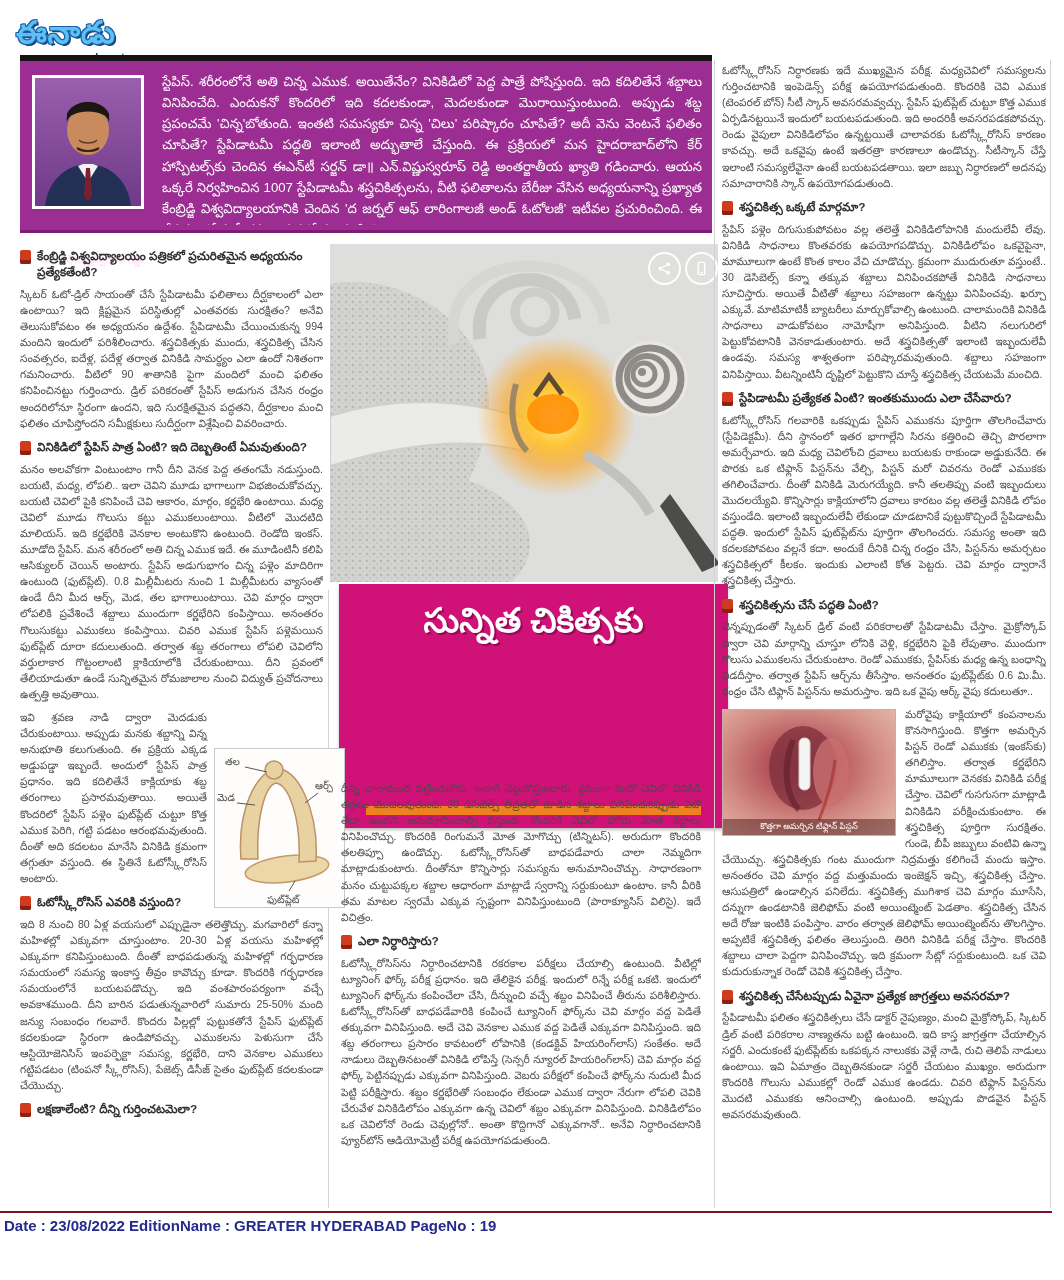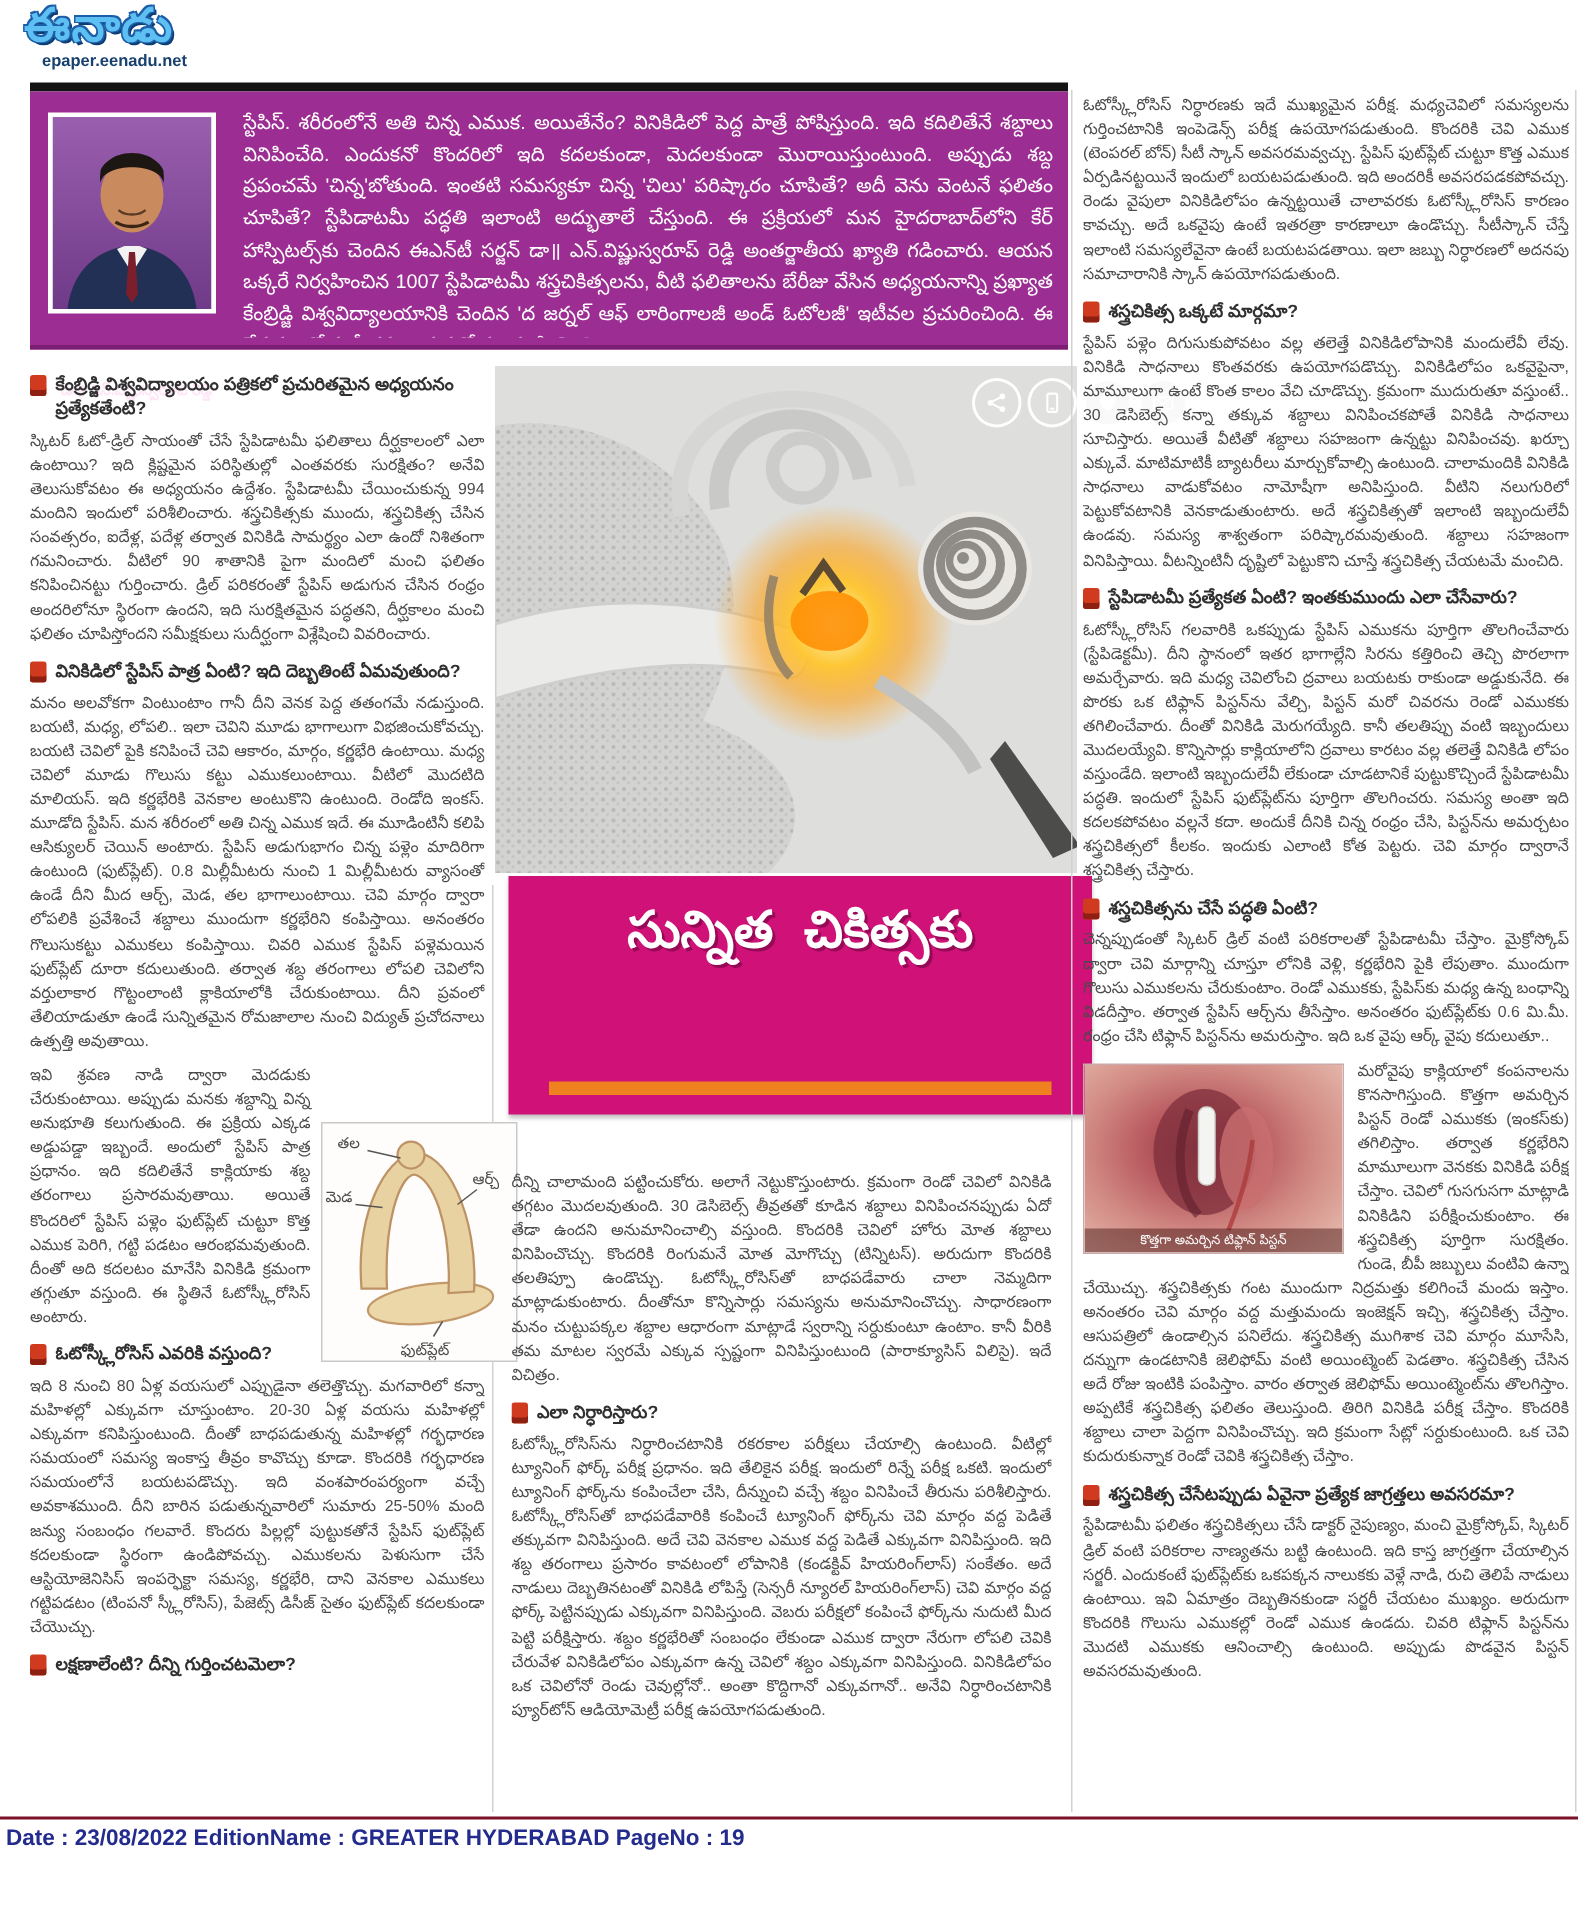--- a/index.html
+++ b/index.html
@@ -1,19 +1,19 @@
 <!DOCTYPE html>
 <html><head>
 <meta charset="utf-8">
 <style>
   html,body{margin:0;padding:0;background:#f2f2f2;}
   .page{position:relative;width:1064px;height:1280px;background:#ffffff;
         font-family:"Liberation Sans","DejaVu Sans",sans-serif;overflow:hidden;}
   
-  .masthead{position:absolute;left:16px;top:0px;width:300px;height:54px;}
+  .masthead{position:absolute;left:16px;top:16px;width:300px;height:54px;}
   .logo{font-size:31px;font-weight:bold;color:#5ec0f2;letter-spacing:1px;line-height:34px;
         text-shadow:-1px -1px 0 #1c5fa8,1px -1px 0 #1c5fa8,-1px 1px 0 #1c5fa8,1px 1px 0 #1c5fa8,2px 2px 0 #0d3e73;}
   .logo-sub{font-size:11px;font-weight:bold;color:#17406e;margin:1px 0 0 12px;}
   
   .topbar{position:absolute;left:20px;top:55px;width:692px;height:6px;background:#141414;}
   .intro-box{position:absolute;left:20px;top:61px;width:692px;height:172px;background:#9c2d92;
              border-bottom:3px solid #7c1d74;box-sizing:border-box;}
   .doc-photo{position:absolute;left:12px;top:14px;width:112px;height:134px;background:#fff;padding:3px;box-sizing:border-box;}
   .doc-photo svg{display:block;width:106px;height:128px;}
   .doc-caption{position:absolute;left:6px;top:150px;width:130px;text-align:center;font-size:10px;font-weight:bold;color:#ffe6f6;margin-top:43px;}
@@ -31,22 +31,22 @@
   .vrule{position:absolute;width:1px;background:#d2d2d2;}
   
   .ear-fig{position:absolute;left:330px;top:244px;width:388px;height:338px;}
   .ear-fig svg{display:block;width:388px;height:338px;}
   
   .social{position:absolute;left:648px;top:252px;display:flex;gap:4px;}
   .social .sbtn{width:29px;height:29px;border:2px solid rgba(255,255,255,.95);border-radius:50%;
         background:rgba(230,230,230,.25);display:flex;align-items:center;justify-content:center;cursor:pointer;}
   .social svg{width:15px;height:15px;}
   
-  .headline{position:absolute;left:339px;top:584px;width:389px;height:159px;background:#cf1178;
-            box-shadow:0 2px 3px rgba(0,0,0,.25);text-align:center;color:#fff;font-family:Liberation Mono, monospace;}
+  .headline{position:absolute;left:339px;top:584px;width:389px;height:244px;background:#cf1178;
+            box-shadow:0 2px 3px rgba(0,0,0,.25);text-align:center;color:#fff;}
   .hl1{margin-top:17px;font-size:34px;font-weight:bold;text-shadow:2px 2px 0 rgba(80,0,45,.45);}
   .hl2{margin-top:4px;font-size:58px;font-weight:bold;letter-spacing:1px;text-shadow:3px 3px 0 rgba(80,0,45,.45);}
   .hlbar{position:absolute;left:7%;bottom:13px;width:86%;height:9px;background:#f0811f;}
   
   .stapes-box{position:absolute;left:214px;top:748px;width:131px;height:160px;background:#fefdfb;
               border:1px solid #c9c9c9;box-sizing:border-box;}
   .stapes-box svg{display:block;width:129px;height:158px;}
   .stapes-spacer{float:right;width:116px;height:168px;}
   
   .surgery{float:left;width:172px;height:125px;margin:3px 9px 5px 0;position:relative;overflow:hidden;border:1px solid #caa;}

